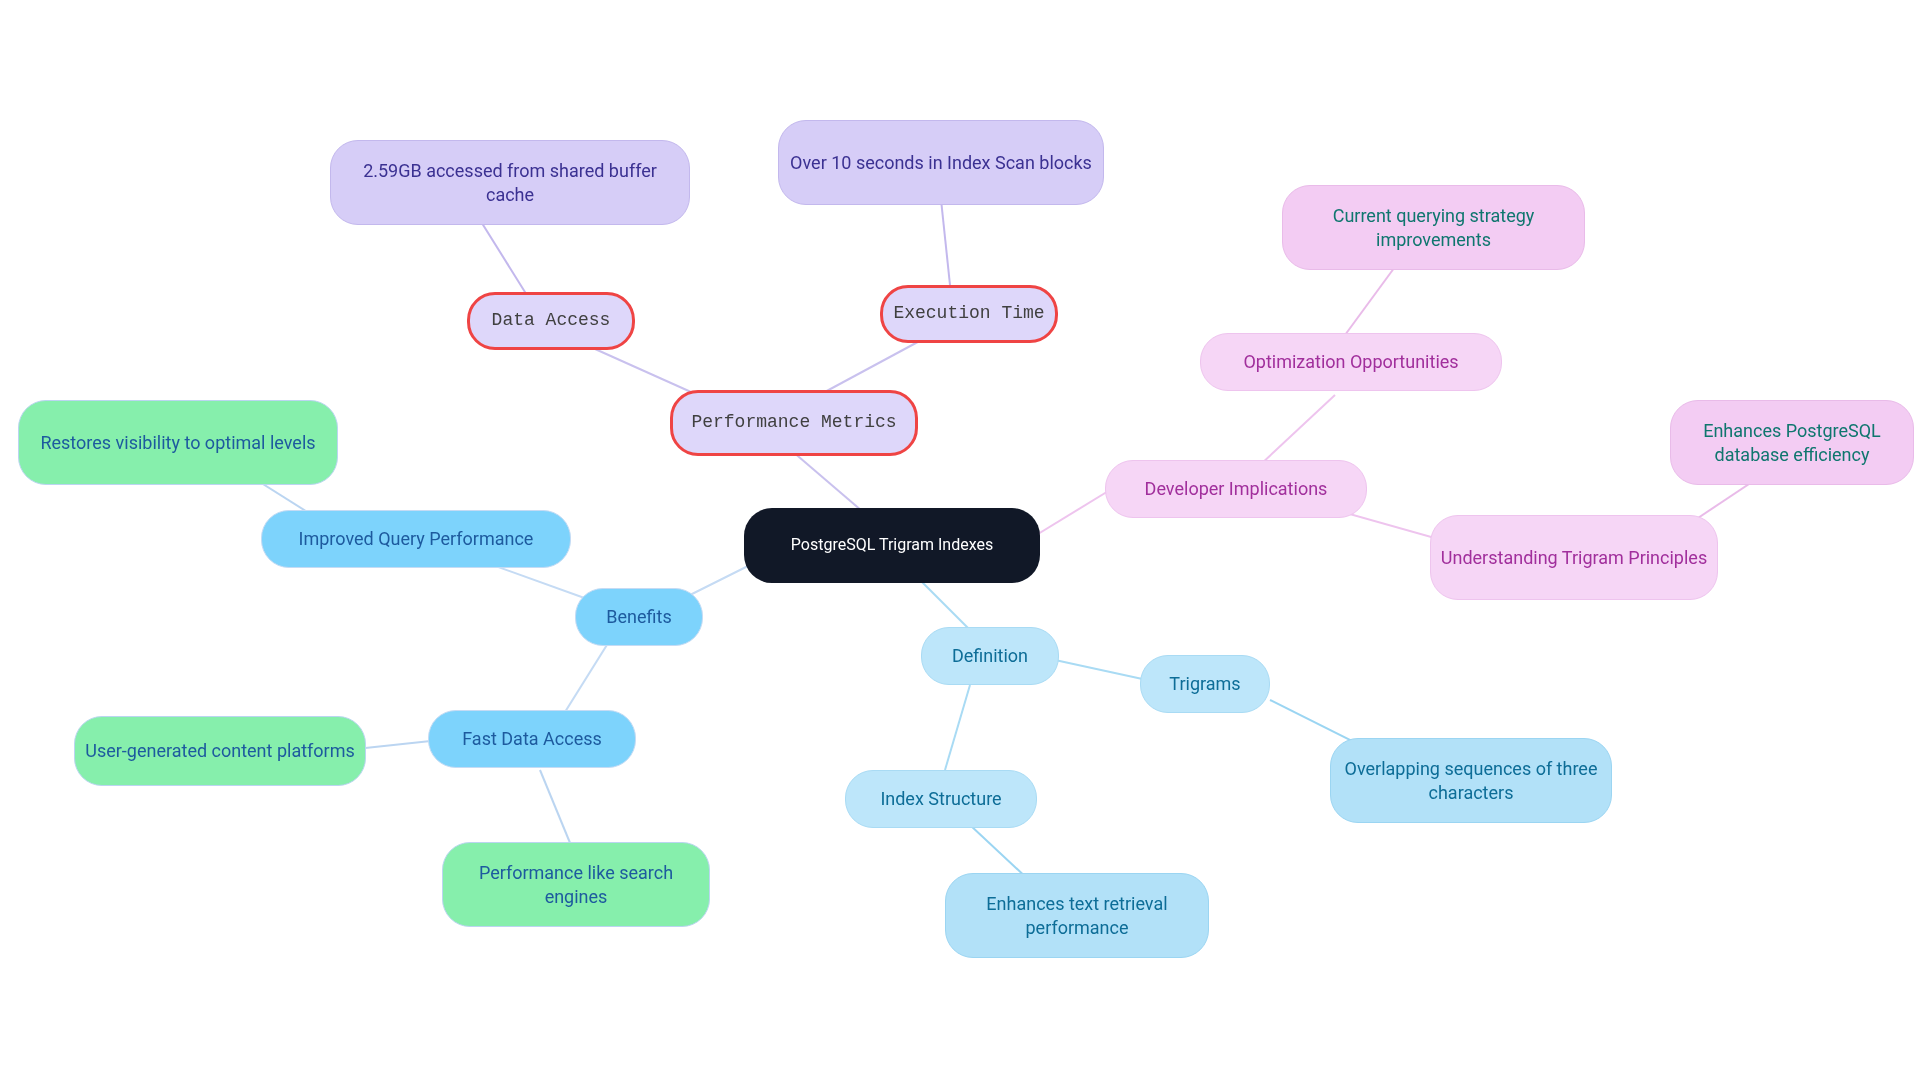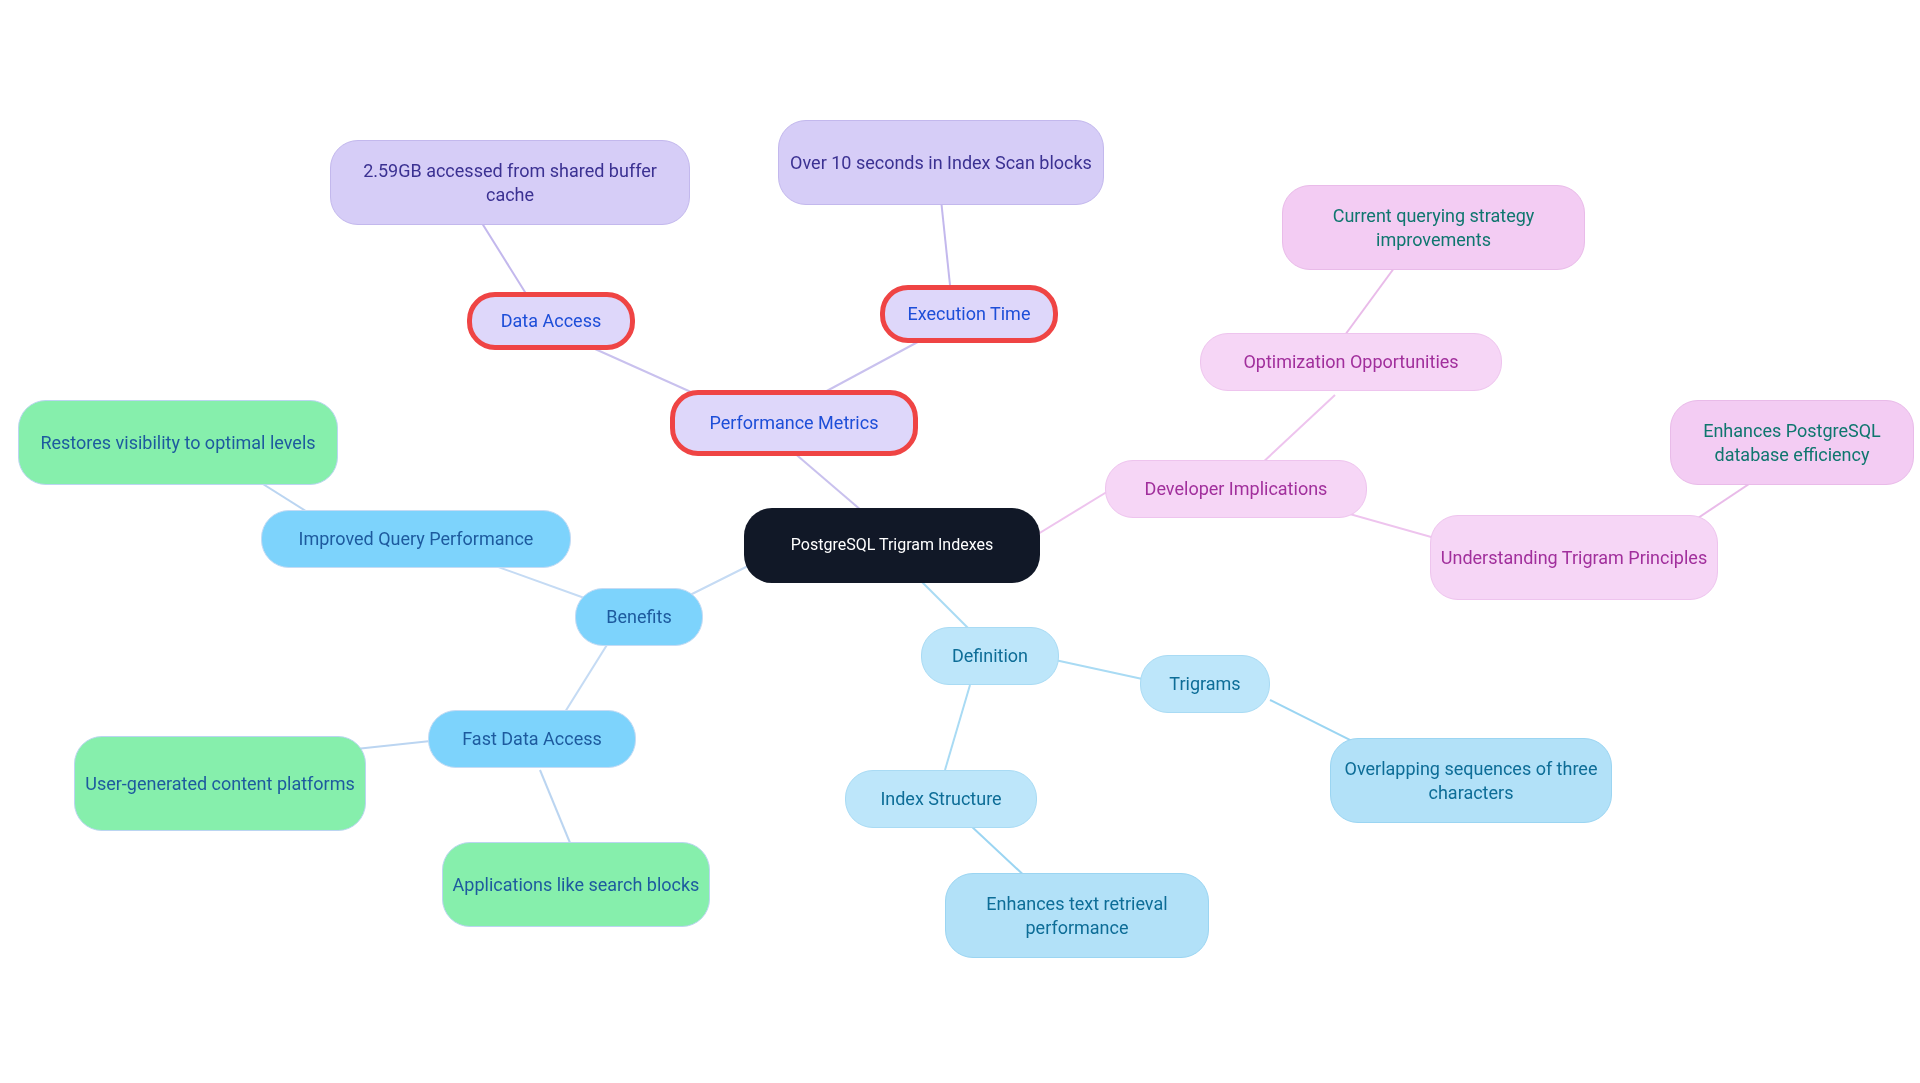--- a/index.html
+++ b/index.html
@@ -31,22 +31,23 @@
     padding: 4px 8px;
     box-sizing: border-box;
   }
   .root {
     background: #111827;
     color: #ffffff;
     font-size: 16px;
   }
   .purple-mid {
     background: #ded7fa;
-    color: #1d4ed8;
-    border: 5px solid #ef4444;
+    color: #404040;
+    border: 3px solid #ef4444;
+    font-family: Liberation Mono, monospace;
   }
   .purple-leaf {
     background: #d6cdf7;
     color: #3b3192;
     border: 1px solid #c3b8ed;
   }
   .pink-mid {
     background: #f6d6f6;
     color: #a12f9c;
     border: 1px solid #eec4ee;
@@ -166,18 +167,18 @@
 </div>
 <div class="node blue-mid" style="left:261px; top:510px; width:310px; height:58px;">
   <span>Improved Query Performance</span>
 </div>
 <div class="node blue-leaf" style="left:18px; top:400px; width:320px; height:85px;">
   <span>Restores visibility to optimal levels</span>
 </div>
 <div class="node blue-mid" style="left:428px; top:710px; width:208px; height:58px;">
   <span>Fast Data Access</span>
 </div>
-<div class="node blue-leaf" style="left:74px; top:736px; width:292px; height:95px;">
+<div class="node blue-leaf" style="left:74px; top:716px; width:292px; height:70px;">
   <span>User-generated content platforms</span>
 </div>
 <div class="node blue-leaf" style="left:442px; top:842px; width:268px; height:85px;">
-  <span>Applications like search blocks</span>
+  <span>Performance like search engines</span>
 </div>
 
 </body></html>

